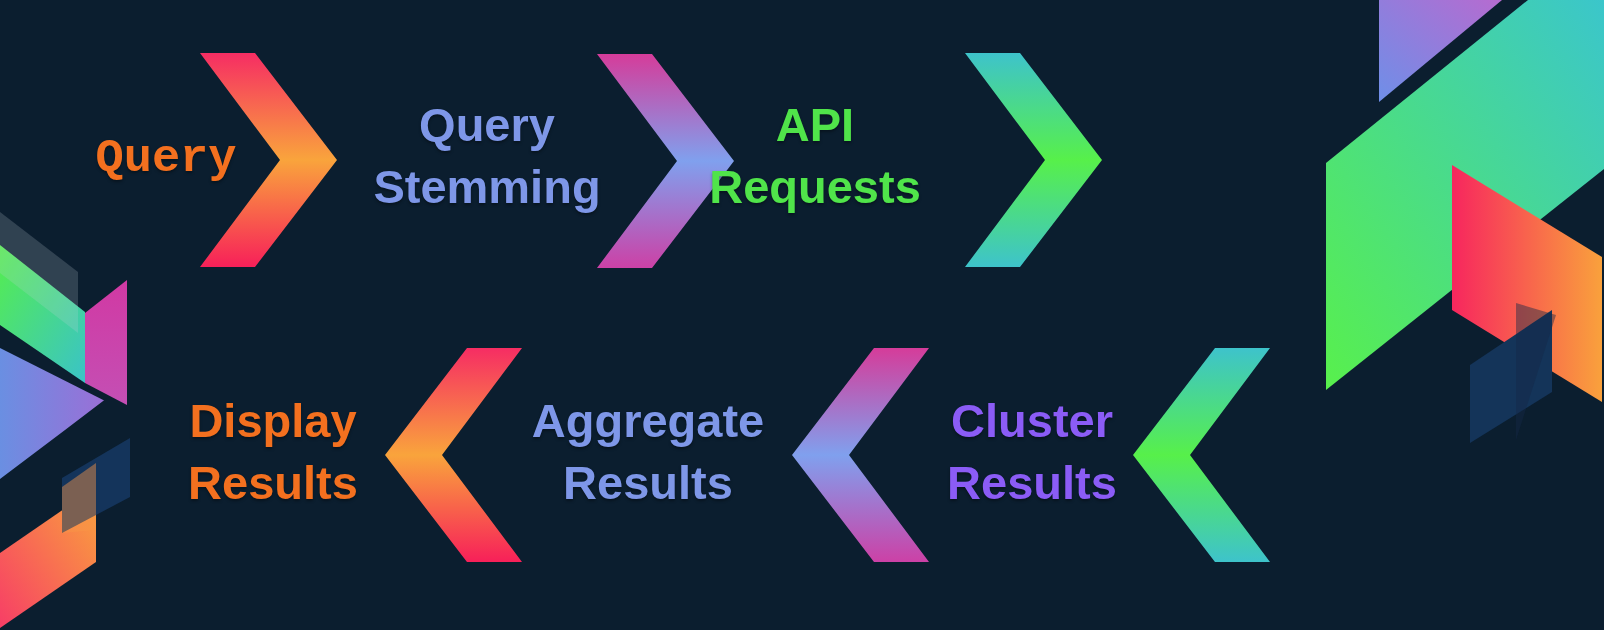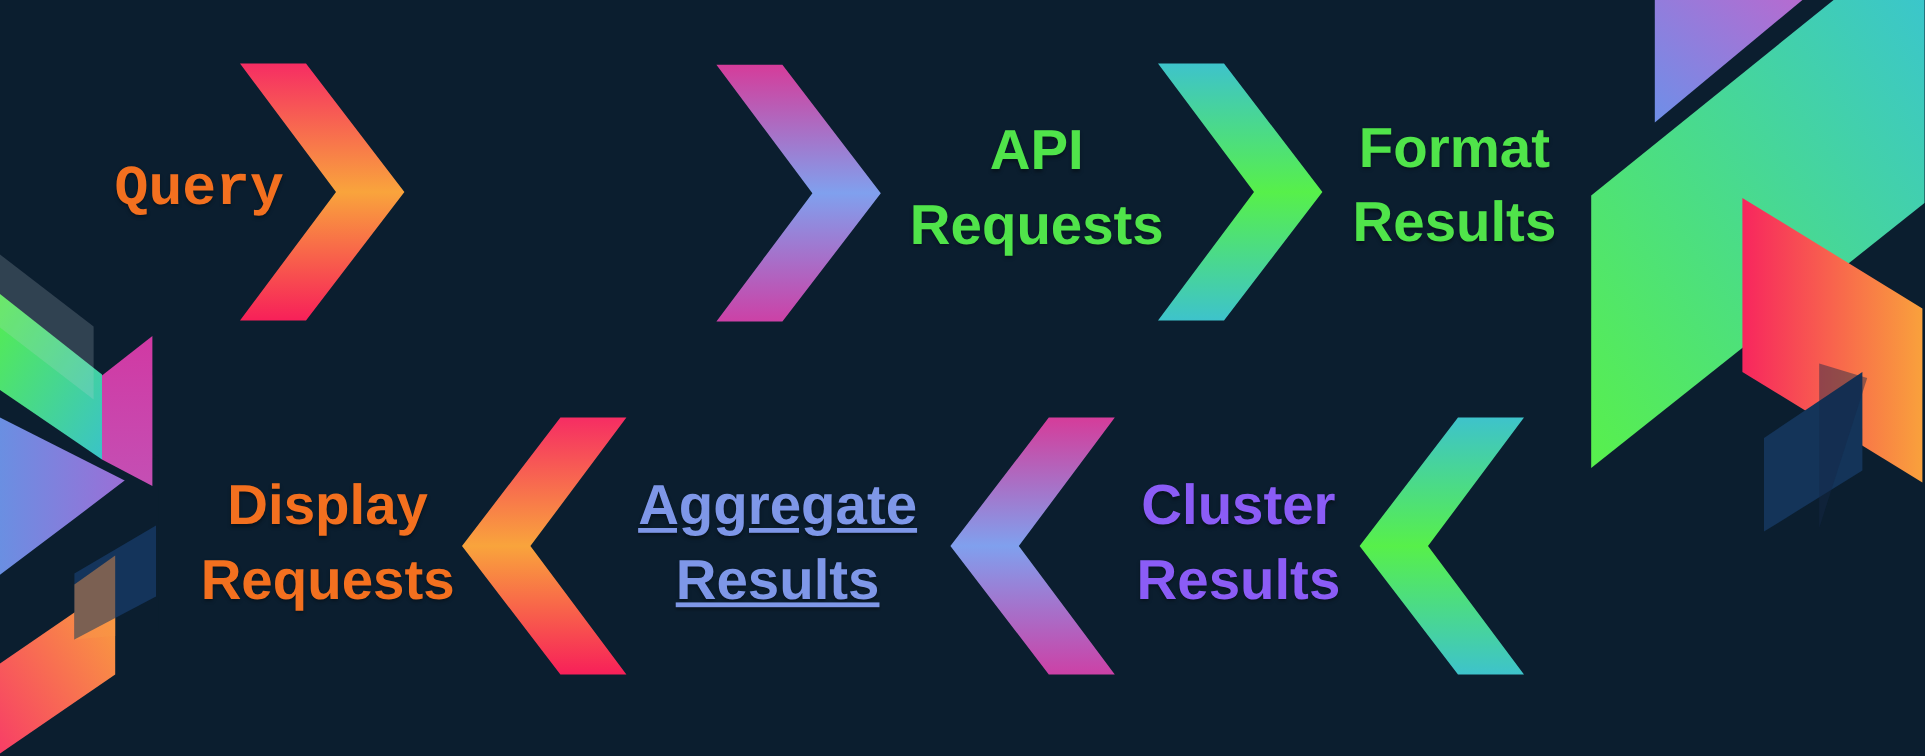--- a/index.html
+++ b/index.html
@@ -31,21 +31,21 @@
     font-size: 47px;
     line-height: 62px;
     letter-spacing: 0px;
     white-space: normal;
     z-index: 2;
     text-shadow: 0 2px 3px rgba(0,0,0,0.35);
   }
   
   .lbl-query            { left: 166px;  top: 159px; }
   .lbl-query-stemming   { left: 487px;  top: 156px; width: 280px; }
-  .lbl-api-requests     { left: 864px;  top: 156px; width: 260px; }
+  .lbl-api-requests     { left: 815px;  top: 156px; width: 260px; }
   .lbl-format-results   { left: 1212px; top: 154px; width: 240px; }
   .lbl-cluster-results  { left: 1032px; top: 452px; width: 240px; }
   .lbl-aggregate-results{ left: 648px;  top: 452px; width: 300px; }
   .lbl-display-results  { left: 273px;  top: 452px; width: 240px; }
 </style>
 </head>
 <body>
 
 <div class="stage">
 
@@ -124,24 +124,24 @@
       <polygon transform="translate(965,53)" points="0,0 55,0 137,107 55,214 0,214 80,107" fill="url(#gtg)"></polygon>
 
       <polygon transform="translate(385,348)" points="137,0 82,0 0,107 82,214 137,214 57,107" fill="url(#gpo)"></polygon>
       <polygon transform="translate(792,348)" points="137,0 82,0 0,107 82,214 137,214 57,107" fill="url(#gmb)"></polygon>
       <polygon transform="translate(1133,348)" points="137,0 82,0 0,107 82,214 137,214 57,107" fill="url(#gtg)"></polygon>
     </g>
   </svg>
 
   <div class="step-label lbl-query" style="color: rgb(243, 112, 31); font-family: Liberation Mono, monospace;">Query</div>
 
+  <div class="step-label lbl-query-stemming" style="color: rgb(126, 151, 232);">Query Stemming</div>
 
   <div class="step-label lbl-api-requests" style="color: rgb(80, 228, 74);">API Requests</div>
 
-  <div class="step-label lbl-format-results" style="color: rgb(80, 228, 74);">Format Results</div>
 
   <div class="step-label lbl-cluster-results" style="color: #8b5cf6;">Cluster Results</div>
 
-  <div class="step-label lbl-aggregate-results" style="color: rgb(126, 151, 232); text-decoration: underline;">Aggregate Results</div>
+  <div class="step-label lbl-aggregate-results" style="color: rgb(126, 151, 232);">Aggregate Results</div>
 
-  <div class="step-label lbl-display-results" style="color: rgb(243, 112, 31);">Display Requests</div>
+  <div class="step-label lbl-display-results" style="color: rgb(243, 112, 31);">Display Results</div>
 
 </div>
 
 </body></html>

